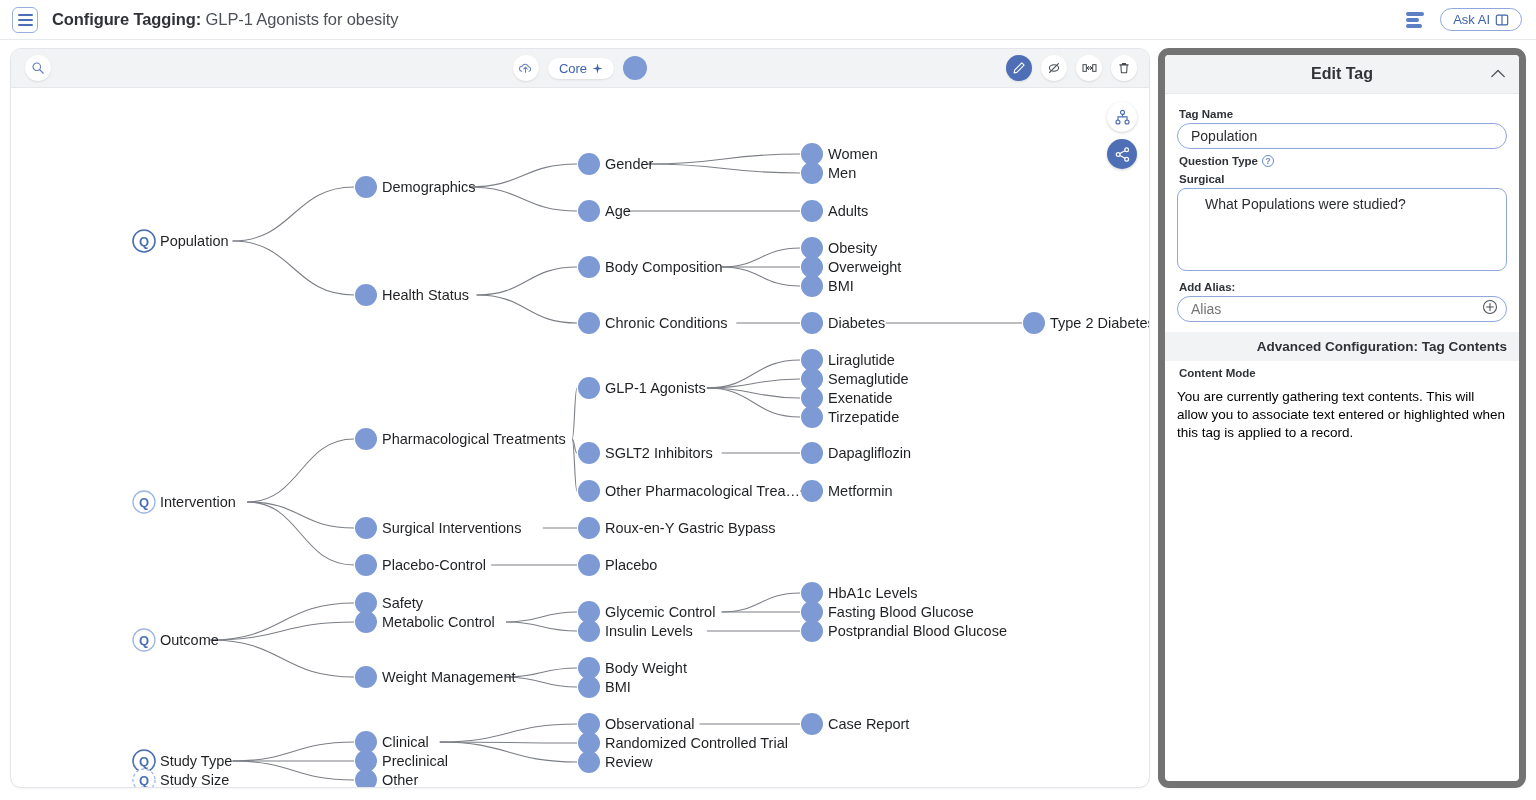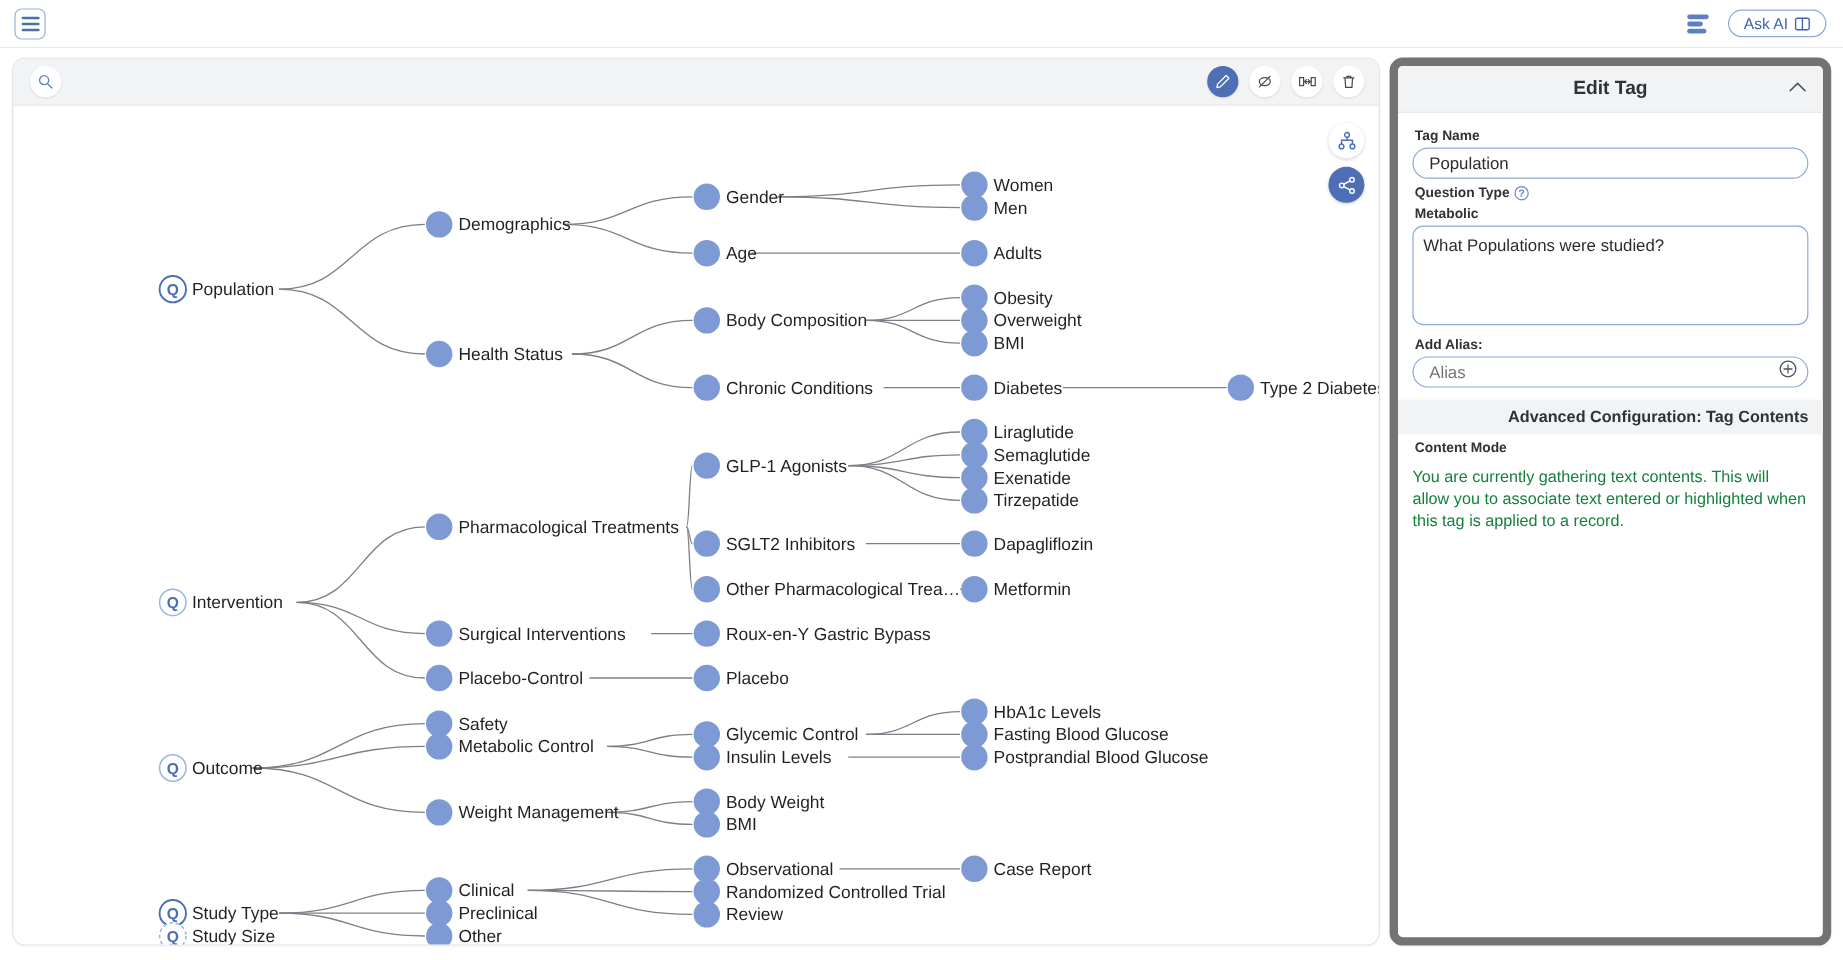--- a/index.html
+++ b/index.html
@@ -98,42 +98,45 @@
     font-family:"Liberation Sans", sans-serif;
   }
   .sel{
     width:100%; height:26px; border:1.2px solid #8ea7dc; border-radius:13px;
     display:flex; align-items:center; justify-content:center; position:relative;
     color:#3f62ad; font-size:14px; cursor:pointer; background:#fff;
   }
   .sel .chev{ position:absolute; right:12px; color:#5f7fc0;}
   .ta{
     width:100%; height:83px; border:1.2px solid #8ea7dc; border-radius:9px;
-    padding:7px 8px; font-size:14px; color:#2a2c30; background:#fff; outline:none; resize:none;
+    padding:7px 27px; font-size:14px; color:#2a2c30; background:#fff; outline:none; resize:none;
     font-family:"Liberation Sans", sans-serif;
   }
   .alias-wrap{ position:relative;}
   .alias-wrap .plus{ position:absolute; right:9px; top:50%; transform:translateY(-50%); cursor:pointer;}
   .inp.ph{ color:#14532d;}
   .sect-head{
     margin:10px -12px 0 -12px; padding:7px 12px; background:#f2f3f5;
     font-size:13.5px; font-weight:bold; color:#2f3237;text-align:right;
   }
-  .helper{ font-size:13.5px; color:#15803d; line-height:1.35; margin-top:9px;}
+  .helper{ font-size:13.5px; color:#000000; line-height:1.35; margin-top:9px;}
   .qmark{ display:inline-flex; width:12px; height:12px; border:1.2px solid #6b8ac9; border-radius:50%;
           color:#6b8ac9; font-size:9px; align-items:center; justify-content:center; font-weight:bold;}
 </style>
 </head>
 <body>
 
 <div id="topbar">
   <div id="menu-btn">
     <i></i>
       <i></i>
       <i></i>
+  </div>
+  <div id="title-wrap">
+    <span class="b">Configure Tagging:</span><span class="n"> GLP-1 Agonists for obesity</span>
   </div>
   <div id="topbar-right">
     <div class="layers-icon">
       <span></span>
         <span></span>
         <span></span>
     </div>
     <div id="ask-ai">
       <span>Ask AI</span>
       <svg width="14" height="14" viewBox="0 0 16 16">
@@ -149,20 +152,35 @@
   <div id="canvas-toolbar">
     <div id="toolbar-left">
       <div class="round-btn">
         <svg width="14" height="14" viewBox="0 0 16 16">
           <circle cx="6.6" cy="6.6" r="4.3" fill="none" stroke="#5f7fc0" stroke-width="1.3"></circle>
           <path d="M10 10 L14 14" stroke="#5f7fc0" stroke-width="1.3" stroke-linecap="round"></path>
         </svg>
       </div>
     </div>
 
+    <div id="toolbar-center">
+      <div class="round-btn">
+        <svg width="15" height="15" viewBox="0 0 18 18">
+          <path d="M4.6 12.3a3 3 0 0 1 .4-6 4 4 0 0 1 7.6.7 2.7 2.7 0 0 1 .6 5.3" fill="none" stroke="#5f7fc0" stroke-width="1.25" stroke-linecap="round"></path>
+          <path d="M9 13.6 V7.6 M6.9 9.6 L9 7.4 L11.1 9.6" fill="none" stroke="#5f7fc0" stroke-width="1.25" stroke-linecap="round" stroke-linejoin="round"></path>
+        </svg>
+      </div>
+      <div id="core-pill">
+        <span>Core</span>
+        <svg width="11" height="11" viewBox="0 0 12 12">
+          <path d="M6 0.6 L7.1 4.9 L11.4 6 L7.1 7.1 L6 11.4 L4.9 7.1 L0.6 6 L4.9 4.9 Z" fill="#3f62ad"></path>
+        </svg>
+      </div>
+      <div id="core-dot"></div>
+    </div>
 
     <div id="toolbar-right">
       <div class="round-btn active">
         <svg width="14" height="14" viewBox="0 0 16 16">
           <path d="M11.2 2.2 L13.8 4.8 L5.6 13 L2.4 13.6 L3 10.4 Z" fill="none" stroke="#ffffff" stroke-width="1.25" stroke-linejoin="round"></path>
         </svg>
       </div>
       <div class="round-btn">
         <svg width="14" height="14" viewBox="0 0 16 16">
           <ellipse cx="8" cy="8" rx="5.2" ry="3.8" fill="none" stroke="#44494f" stroke-width="1.2"></ellipse>
@@ -477,21 +495,21 @@
   <div id="panel-body">
 
     <div class="fld-label">Tag Name</div>
     <input class="inp" value="Population" style="">
 
     <div class="fld-label">
       <span>Question Type</span>
       <span class="qmark">?</span>
     </div>
 
-    <div class="fld-label">Metabolic</div>
+    <div class="fld-label">Surgical</div>
     <textarea class="ta" style="">What Populations were studied?</textarea>
 
     <div class="fld-label">Add Alias:</div>
     <div class="alias-wrap">
       <input class="inp ph" placeholder="Alias" style="">
       <span class="plus">
         <svg width="16" height="16" viewBox="0 0 18 18">
           <circle cx="9" cy="9" r="7.3" fill="none" stroke="#4d5158" stroke-width="1.2"></circle>
           <path d="M9 5.2 V12.8 M5.2 9 H12.8" stroke="#4d5158" stroke-width="1.2" stroke-linecap="round"></path>
         </svg>

